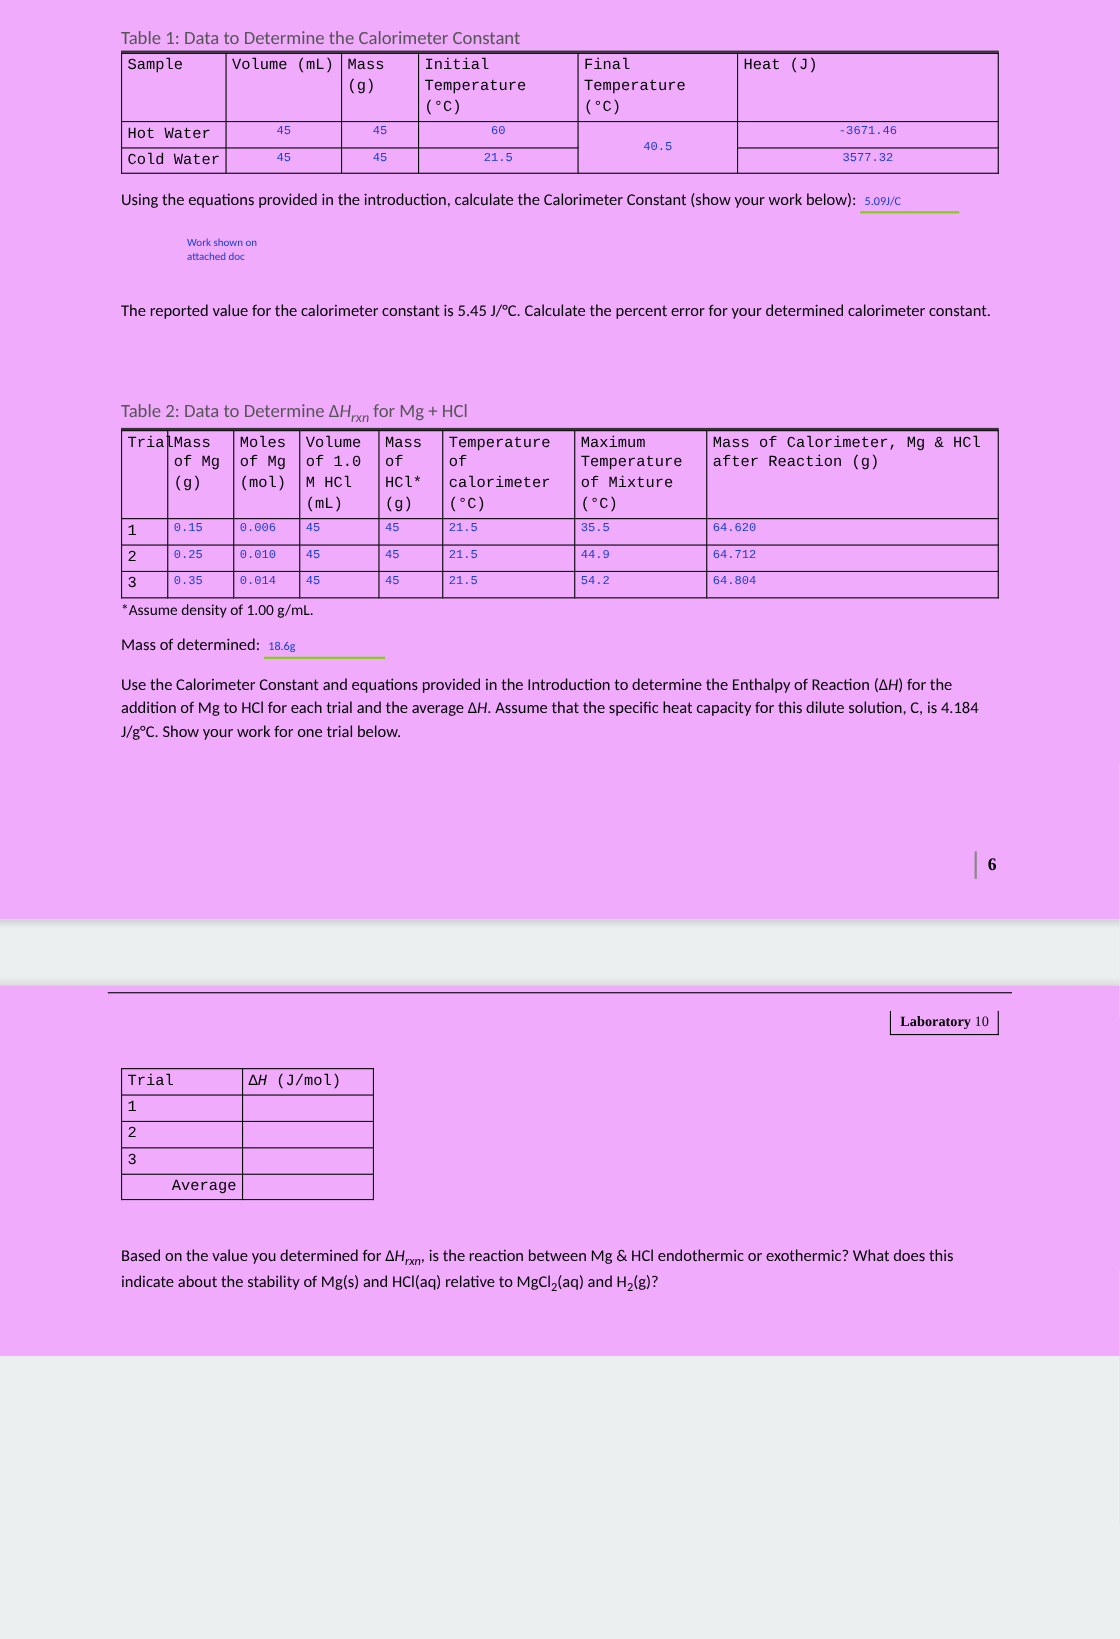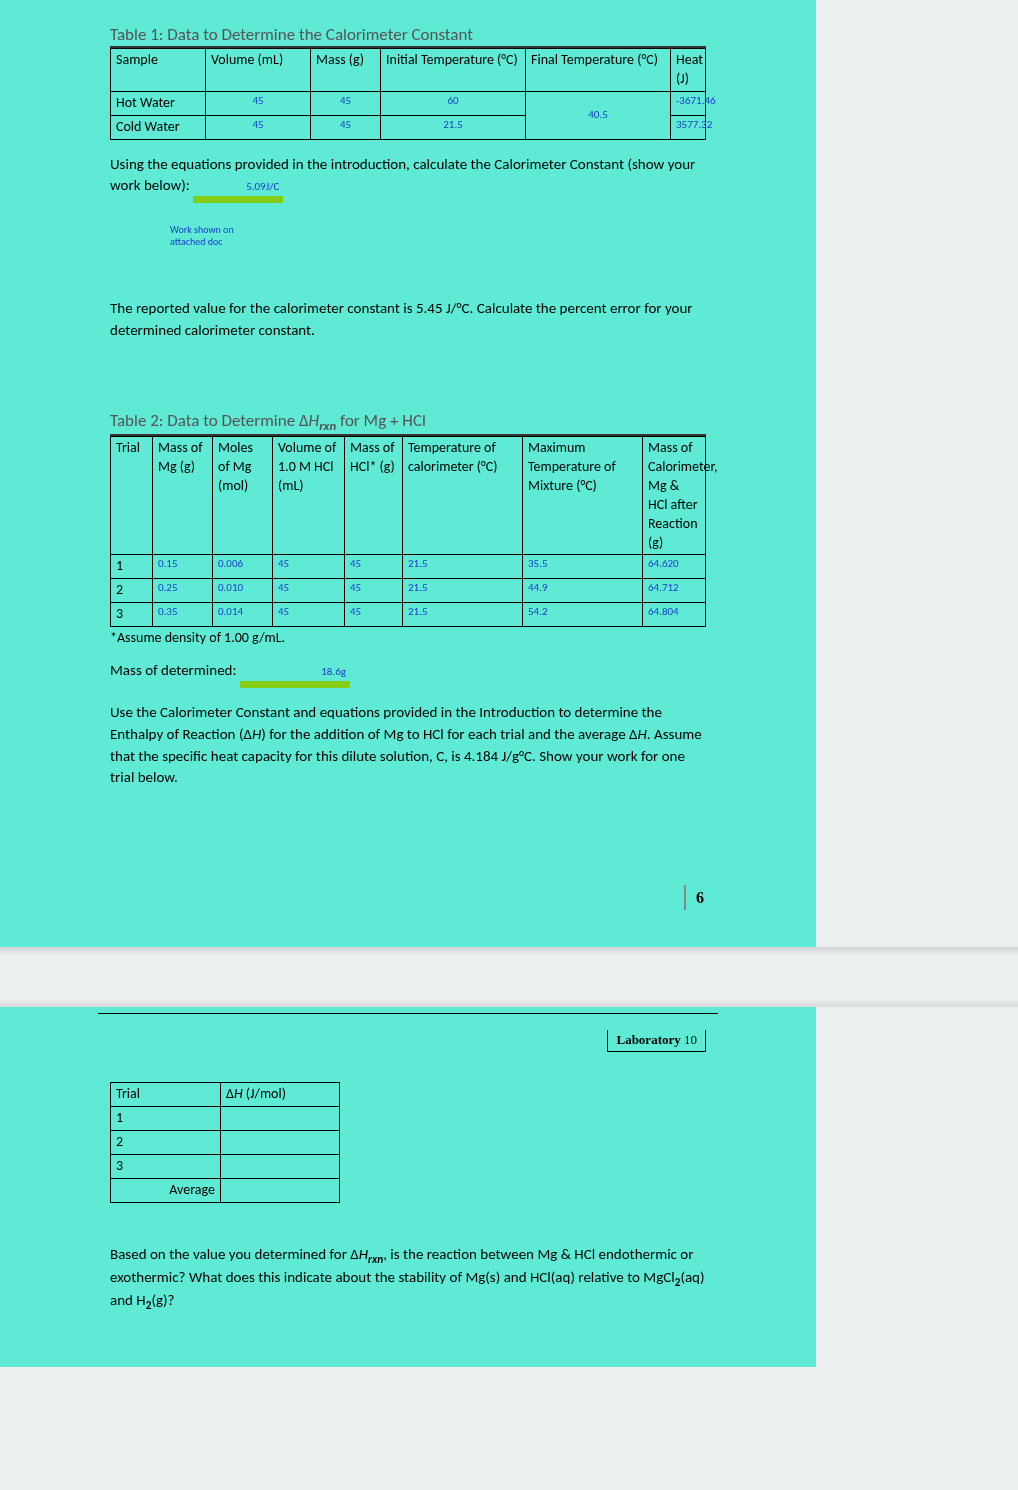--- a/index.html
+++ b/index.html
@@ -6,22 +6,22 @@
   body {
     margin: 0;
     padding: 0;
     background: #eceff0;
     font-family: Calibri, Arial, sans-serif;
     font-size: 15px;
     color: #000;
     width: 1018px;
   }
   .page {
-    background: #5eead4;
-    width: 816px;
+    background: #f0abfc;
+    width: 1018px;
     padding: 10px 110px 40px 110px;
     position: relative;
   }
   .page + .gap {
     height: 60px;
     background: #eceff0;
     position: relative;
   }
   .gap::before, .gap::after {
     content: "";
@@ -45,33 +45,34 @@
     table-layout: fixed;
   }
   th, td {
     border: 1px solid #000;
     padding: 2px 5px;
     font-size: 14px;
     text-align: left;
     vertical-align: top;
     font-weight: normal;
     line-height: 1.35;
+    font-family: Liberation Mono, monospace;
   }
   .entry {
     color: #1a3fcd;
     font-size: 11px;
     text-align: center;
   }
   .entry-left { text-align: left; margin-top: 24px; }
   .para { margin: 14px 0; line-height: 1.45; font-size: 15px; }
   .blank {
     display: inline-block;
     min-width: 90px;
-    border-bottom: 7px solid #84cc16;
-    text-align: right;
+    border-bottom: 2px solid #84cc16;
+    text-align: left;
     color: #1a3fcd;
     font-size: 11px;
     padding: 0 4px 1px 4px;
     vertical-align: baseline;
   }
   .note-blue {
     color: #1a3fcd;
     font-size: 10px;
     line-height: 1.2;
     margin-left: 60px;
@@ -97,21 +98,21 @@
     margin: 14px 0 30px 0;
     padding-top: 2px;
   }
   .lab-header-inner {
     display: inline-block;
     border: 1px solid #000;
     border-top: none;
     padding: 2px 8px 3px 8px;
   }
   .hr-top { border-top: 1px solid #000; margin: 0 -12px 0 -12px; }
-  sub { font-size: 0.75em; vertical-align: sub; font-weight: bold; }
+  sub { font-size: 0.75em; vertical-align: sub; }
   .ital { font-style: italic; }
 </style>
 </head>
 <body>
 
 <div class="page">
 
   <div class="caption">Table 1: Data to Determine the Calorimeter Constant</div>
   <table>
     <colgroup>
@@ -147,21 +148,21 @@
       <td class="entry">3577.32</td>
     </tr>
   </tbody>
     </table>
 
   <p class="para">
     <span>Using the equations provided in the introduction, calculate the Calorimeter Constant (show your work below): </span><span class="blank">5.09J/C</span>
   </p>
   <div class="note-blue">Work shown on attached doc</div>
 
-  <p class="para" style="margin-top:50px">The reported value for the calorimeter constant is 5.45 J/°C.  Calculate the percent error for your determined calorimeter constant.</p>
+  <p class="para" style="margin-top:34px">The reported value for the calorimeter constant is 5.45 J/°C.  Calculate the percent error for your determined calorimeter constant.</p>
 
   <div style="height:40px"></div>
 
   <div class="caption">Table 2: Data to Determine Δ<span class="ital">H<sub>rxn</sub></span> for Mg + HCl</div>
   <table>
     <colgroup>
       <col style="width:42px">
         <col style="width:60px">
         <col style="width:60px">
         <col style="width:72px">

